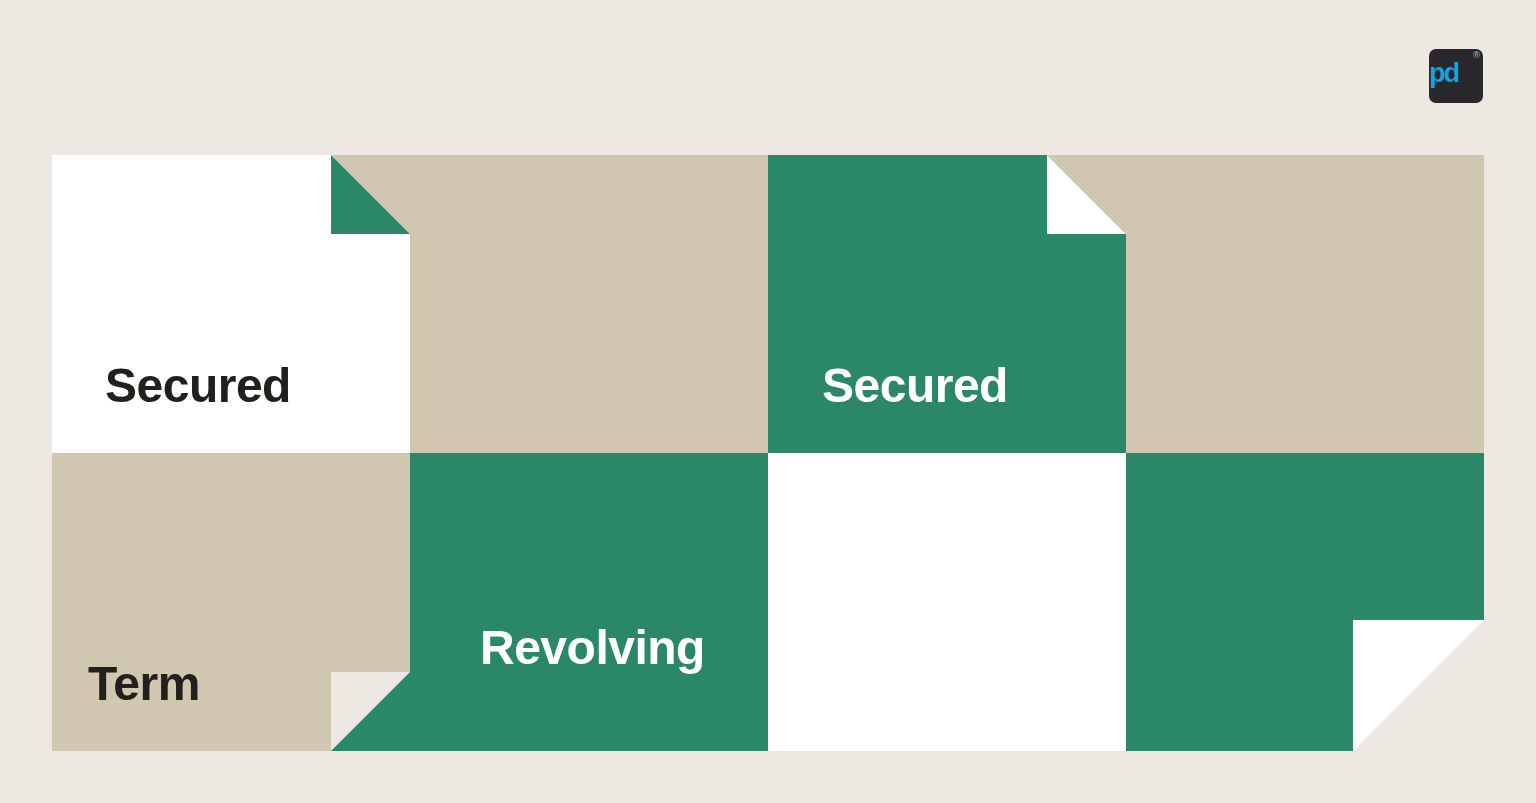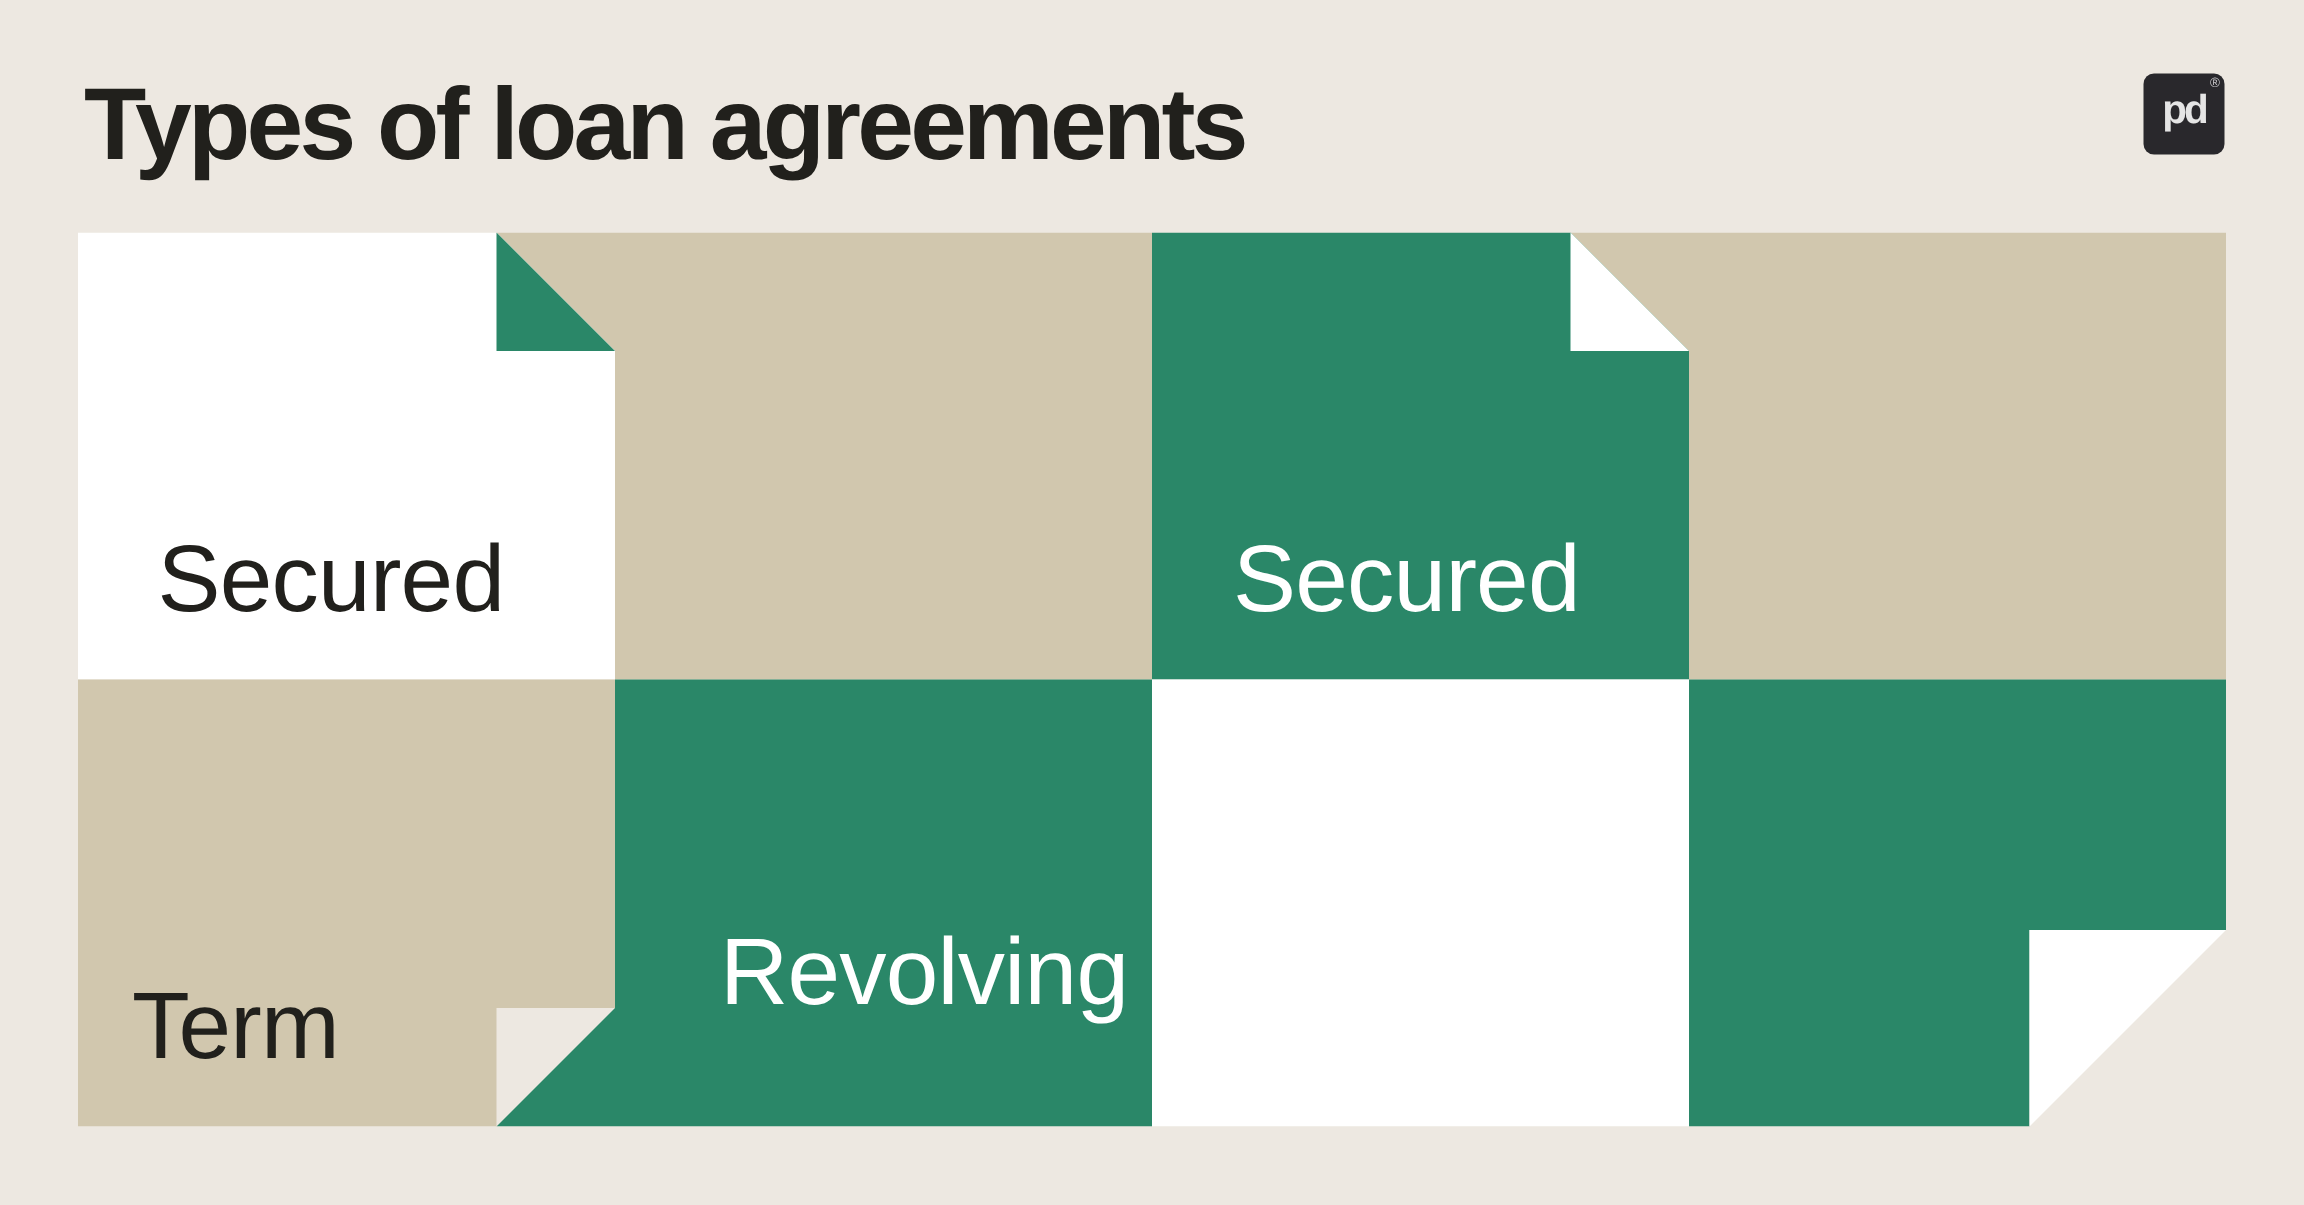--- a/index.html
+++ b/index.html
@@ -13,46 +13,45 @@
     position:absolute;left:56px;top:44px;margin:0;
     font-size:68px;font-weight:bold;letter-spacing:-2.5px;
     color:var(--textDark,#21201C);
     font-family:"Liberation Sans",sans-serif;
   }
   .logo{
     position:absolute;left:1429px;top:49px;width:54px;height:54px;
     background:var(--logoBg,#29282C);border-radius:7px;
   }
   .logo .monogram{
-    position:absolute;left:0;right:0;top:9px;text-align:center;
-    color:#e5e5e5;font-size:27px;font-weight:bold;letter-spacing:-2px;
+    position:absolute;left:0;right:0;top:9px;text-align:left;
+    color:#0ea5e9;font-size:27px;font-weight:bold;letter-spacing:-2px;
   }
   .logo .rmark{
     position:absolute;right:3px;top:2px;
     color:#c9c8cb;font-size:9px;line-height:9px;
   }
   .grid-svg{position:absolute;left:52px;top:155px;width:1432px;height:596px;display:block;}
   .f-tan{fill:var(--tan,#D1C7AE);}
   .f-green{fill:var(--green,#2A8768);}
   .f-white{fill:var(--white,#FFFFFF);}
   .cell-label{
     position:absolute;margin:0;
-    font-size:63px;font-weight:normal;line-height:48px;letter-spacing:-0.5px;
+    font-size:48px;font-weight:bold;line-height:48px;letter-spacing:-0.5px;
     color:var(--textDark,#21201C);
     font-family:"Liberation Sans",sans-serif;
     white-space:nowrap;
   }
   .cell-label.light{color:var(--white,#FFFFFF);}
 </style>
 </head>
 <body style="--bg: #EDE8E1; --tan: #D1C7AE; --green: #2A8768; --white: #FFFFFF; --textDark: #21201C; --logoBg: #29282C;">
 
 <div class="canvas">
 
-  <h1 class="title">Types of loan agreements</h1>
 
   <div class="logo">
     <span class="monogram">pd</span>
     <span class="rmark">®</span>
   </div>
 
   <svg class="grid-svg" viewBox="0 0 1432 596" aria-hidden="true">
 
     <polygon class="f-tan" points="279,0 358,0 358,79"></polygon>
     <polygon class="f-white" points="0,0 279,0 358,79 358,298 0,298"></polygon>

